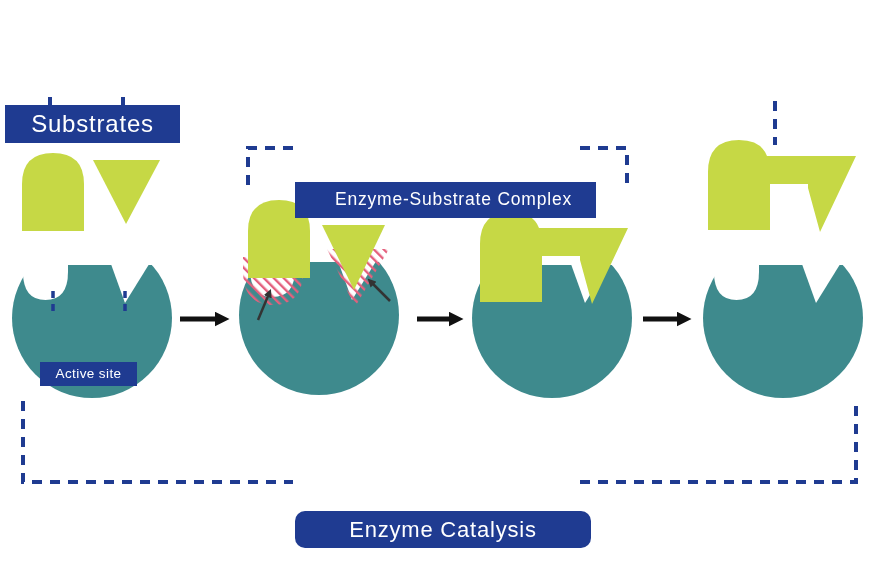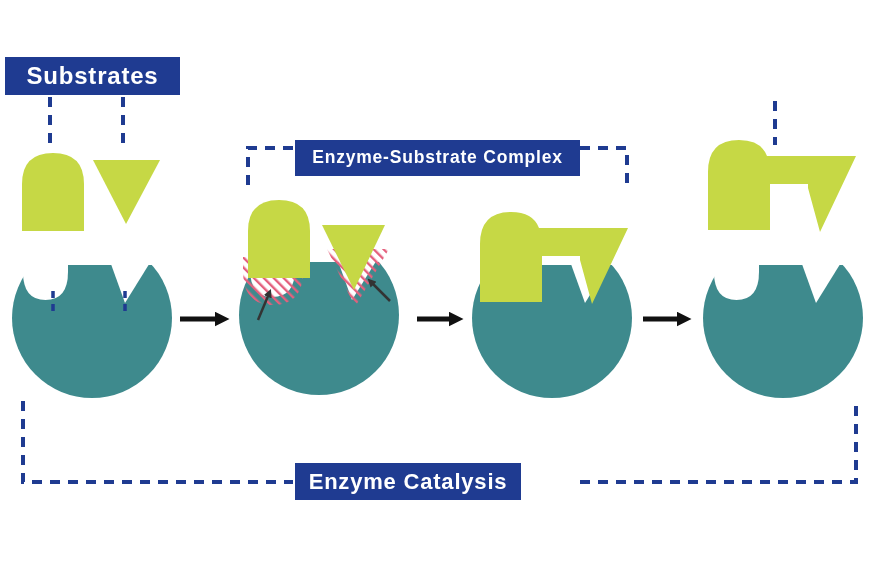--- a/index.html
+++ b/index.html
@@ -7,28 +7,29 @@
     --substrate-green:#c6d845; --hatch-pink:#e4607d; --arrow-black:#111111;
     --small-arrow:#333333; --background:#ffffff;
   }
   html,body{margin:0;padding:0;}
   body{background:var(--background);font-family:"Liberation Sans",sans-serif;}
   .stage{position:relative;width:870px;height:570px;background:var(--background);overflow:hidden;}
   .stage svg{position:absolute;left:0;top:0;}
   .label{
     position:absolute;background:var(--label-bg);color:var(--label-text);
     display:flex;align-items:center;justify-content:center;
-    letter-spacing:0.8px;font-weight:700;line-height:1;z-index:5;
+    letter-spacing:0.8px;font-weight:400;line-height:1;z-index:5;
     white-space:nowrap;
+    margin-top:48px;
   }
   .label-substrates{left:5px;top:57px;width:175px;height:38px;font-size:24px;}
-  .label-complex{left:295px;top:140px;width:285px;height:36px;font-size:17.5px;}
+  .label-complex{left:295px;top:134px;width:285px;height:36px;font-size:17.5px;padding-left:16px;}
   .label-product{left:682px;top:62px;width:186px;height:37px;font-size:25px;}
   .label-active-site{left:40px;top:314px;width:97px;height:24px;font-size:13.5px;letter-spacing:0.4px;}
-  .label-catalysis{left:295px;top:463px;width:226px;height:37px;font-size:22px;}
+  .label-catalysis{left:295px;top:463px;width:296px;height:37px;font-size:22px;border-radius:10px;}
 </style>
 </head>
 <body>
 
 <div class="stage">
 
   <svg width="870" height="570" viewBox="0 0 870 570">
     <defs>
       <pattern id="hatch" width="7" height="7" patternUnits="userSpaceOnUse" patternTransform="rotate(-45)">
         <rect x="0" y="0" width="2.4" height="7" fill="var(--hatch-pink)"></rect>
@@ -98,15 +99,16 @@
       <path d="M580,482 H856 V399"></path>
     </g>
     <g stroke="var(--label-bg)" stroke-width="3.5" fill="none" stroke-dasharray="7 6">
       <path d="M53,291 V313"></path>
       <path d="M125,291 V313"></path>
     </g>
   </svg>
 
   <div class="label label-substrates">Substrates</div>
   <div class="label label-complex">Enzyme-Substrate Complex</div>
+  <div class="label label-active-site">Active site</div>
   <div class="label label-catalysis">Enzyme Catalysis</div>
 
 </div>
 
 </body></html>

